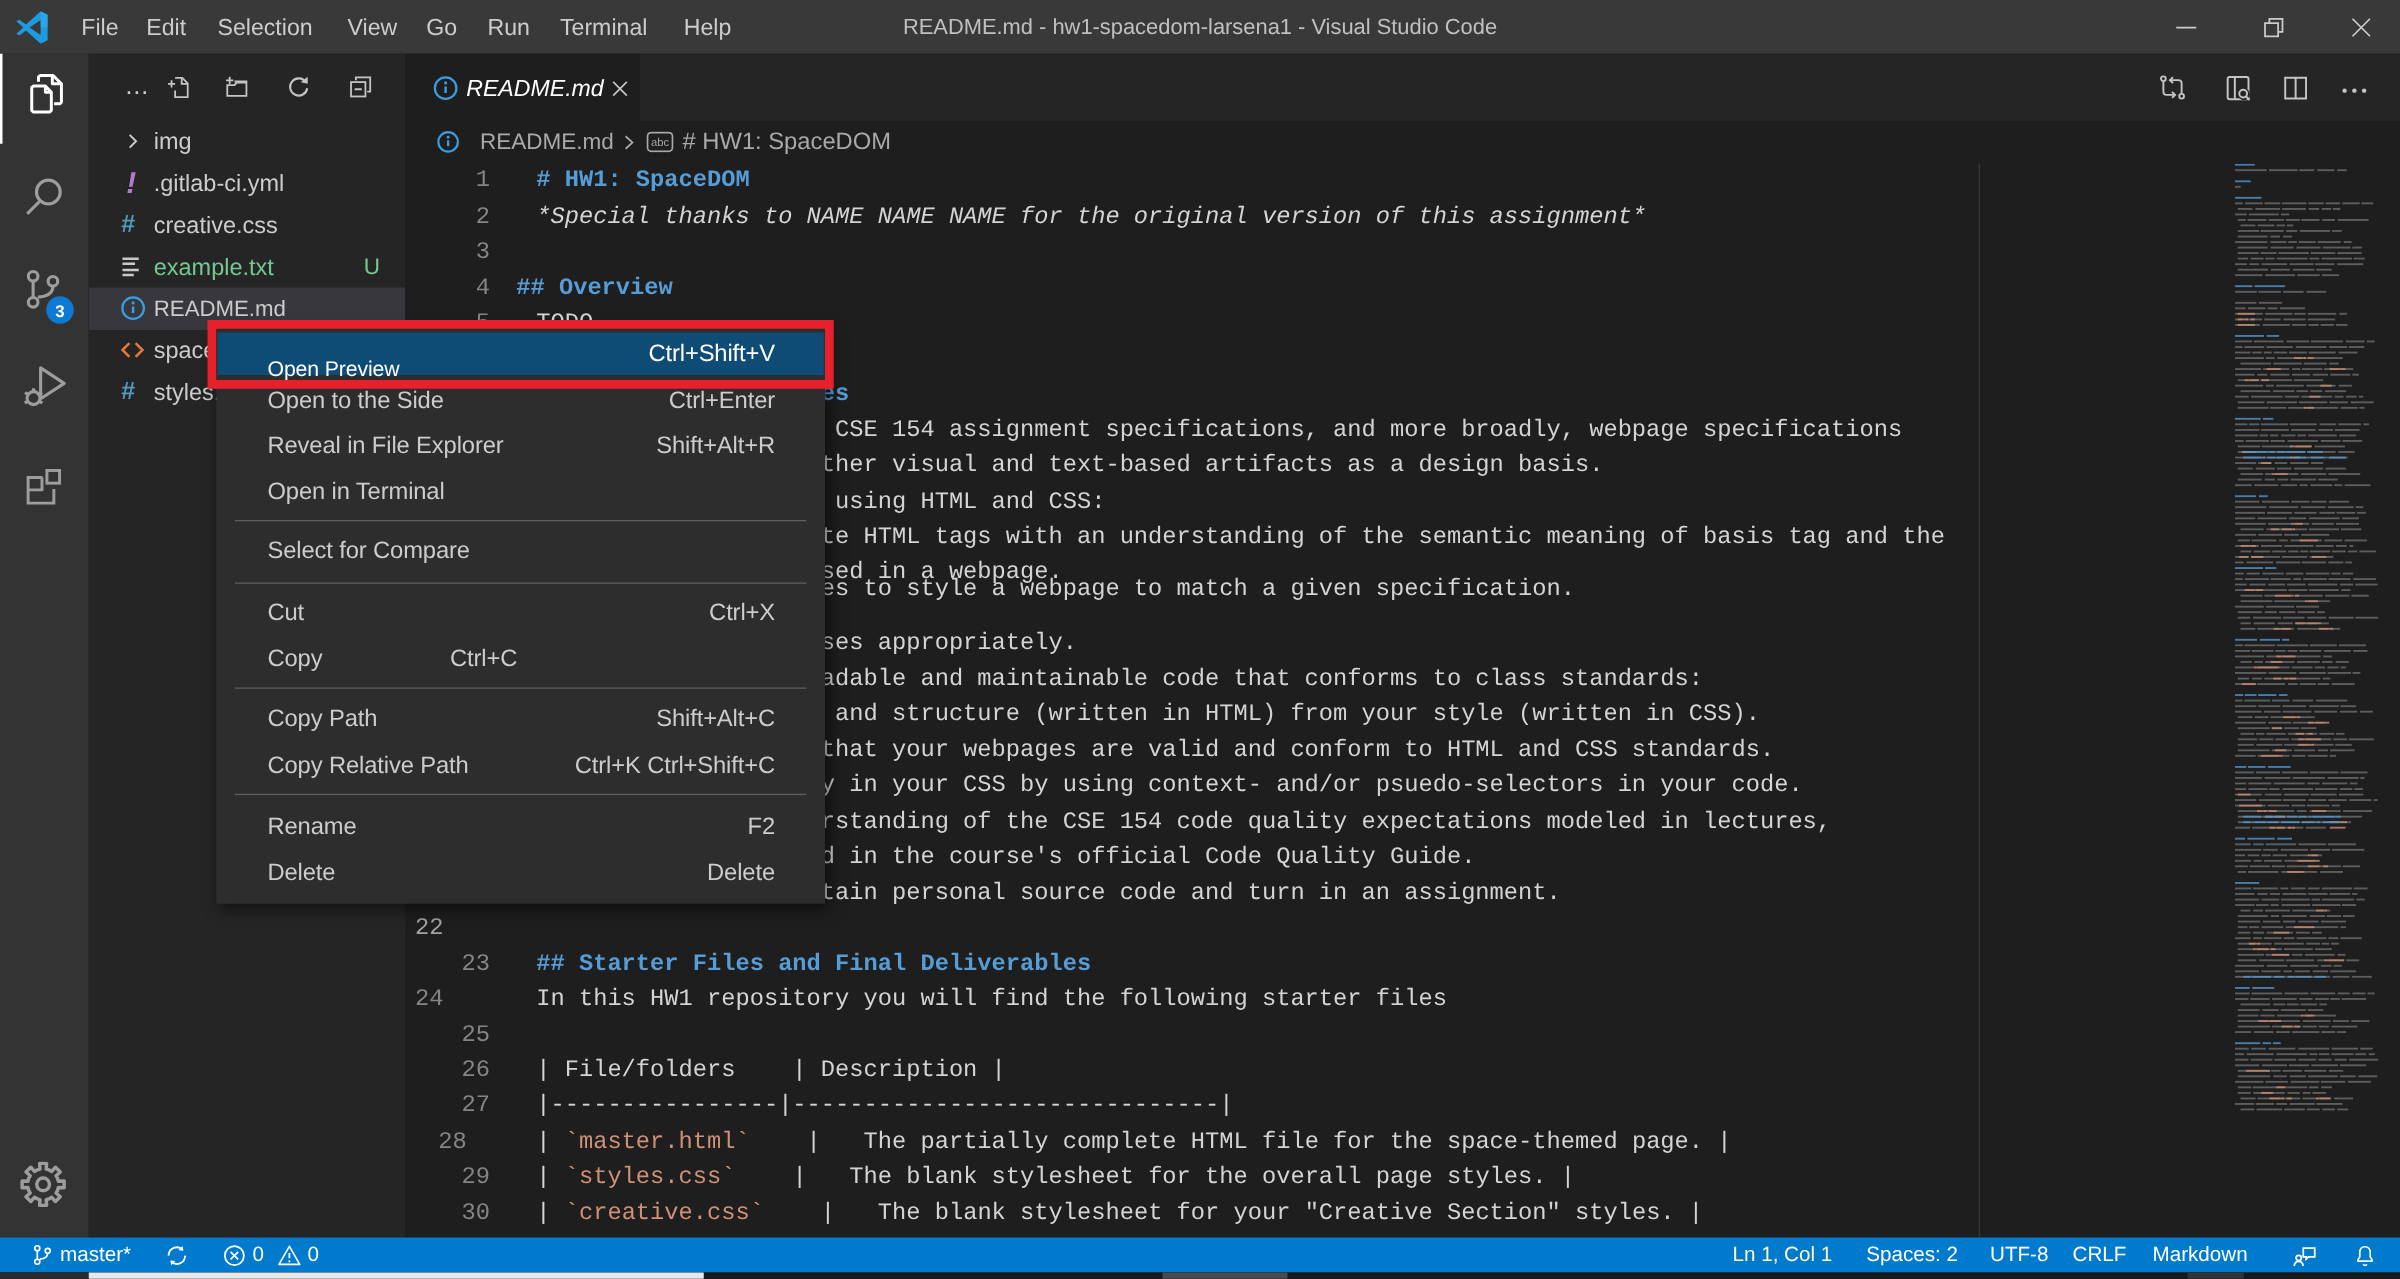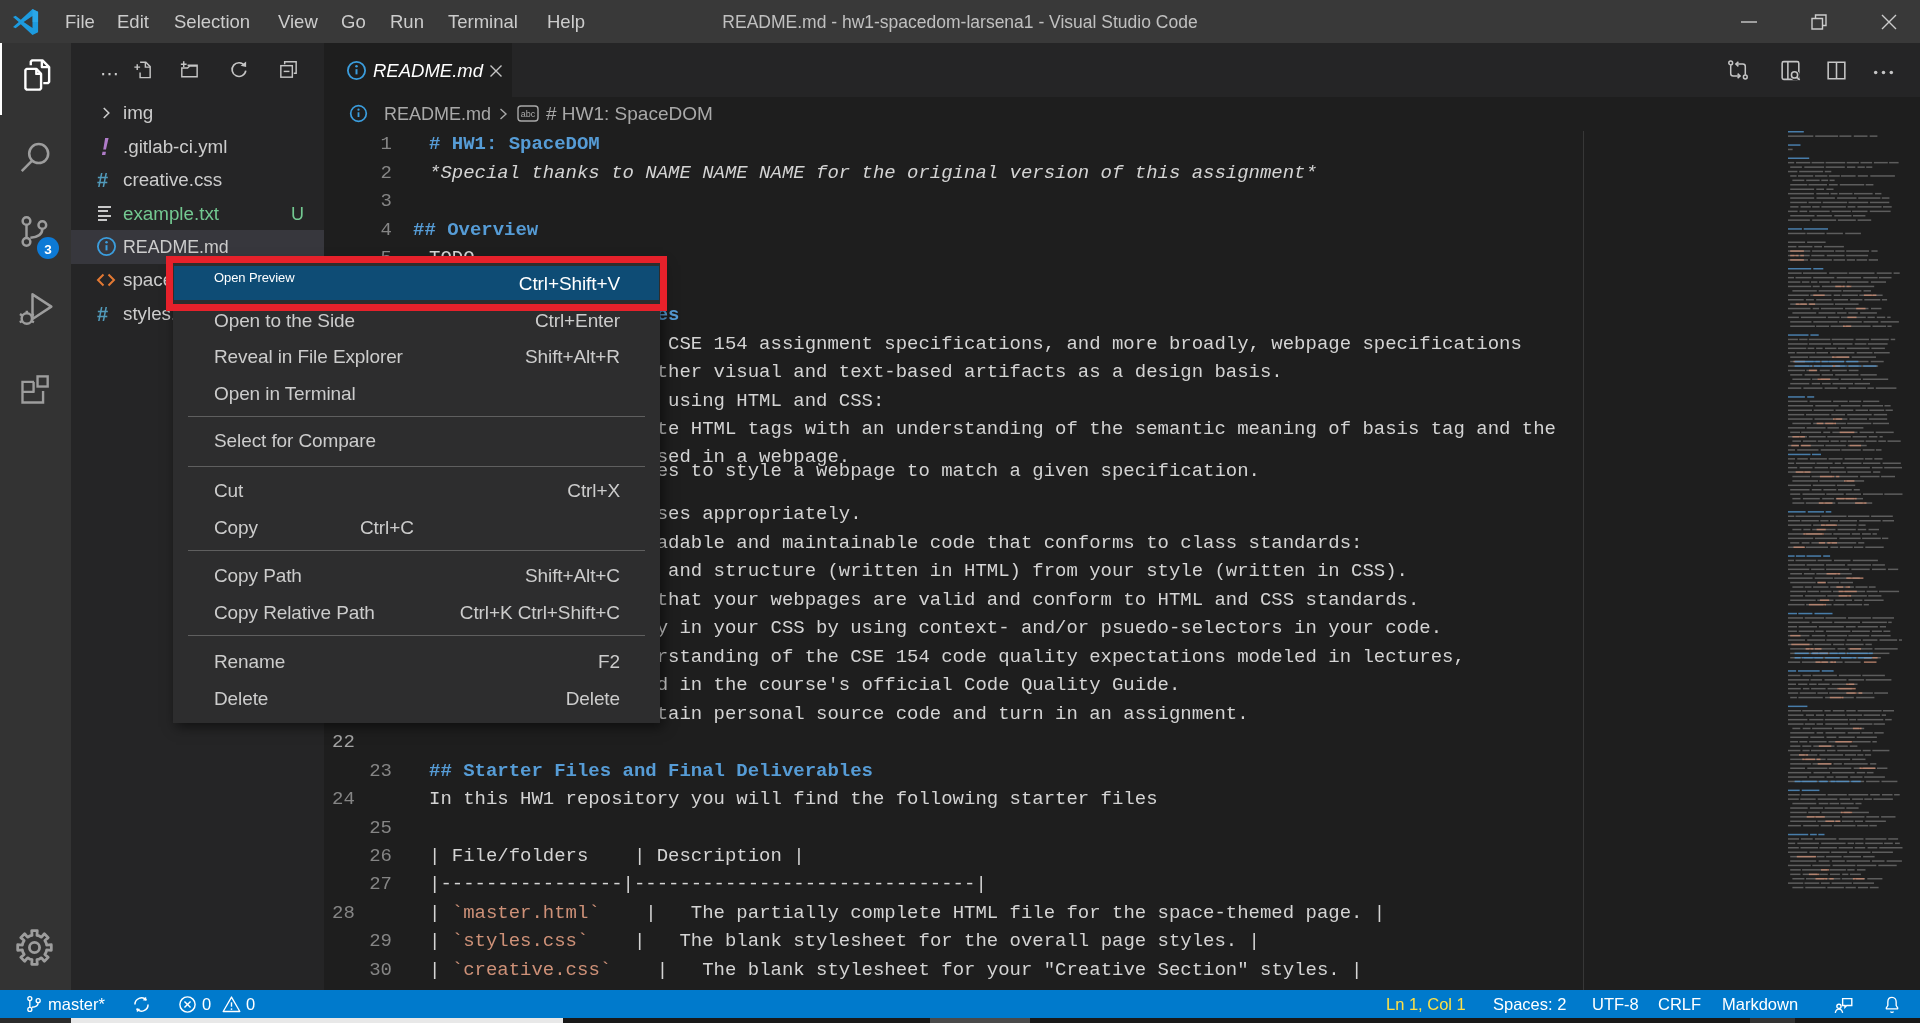--- a/index.html
+++ b/index.html
@@ -248,21 +248,21 @@
 <div class="abs mono" style="left:332px;top:614.25px;width:60px;text-align:right;color:#858585">18</div>
 <div class="abs mono" style="left:332px;top:642.73px;width:60px;text-align:right;color:#858585">19</div>
 <div class="abs mono" style="left:332px;top:671.19px;width:60px;text-align:right;color:#858585">20</div>
 <div class="abs mono" style="left:332px;top:699.66px;width:60px;text-align:right;color:#858585">21</div>
 <div class="abs mono" style="left:332px;top:728.13px;width:60px;color:#a3a3a3">22</div>
 <div class="abs mono" style="left:332px;top:756.60px;width:60px;text-align:right;color:#858585">23</div>
 <div class="abs mono" style="left:332px;top:785.07px;width:60px;text-align:left;color:#858585">24</div>
 <div class="abs mono" style="left:332px;top:813.54px;width:60px;text-align:right;color:#858585">25</div>
 <div class="abs mono" style="left:332px;top:842.01px;width:60px;text-align:right;color:#858585">26</div>
 <div class="abs mono" style="left:332px;top:870.49px;width:60px;text-align:right;color:#858585">27</div>
-<div class="abs mono" style="left:332px;top:898.95px;width:60px;text-align:left;color:#858585">28</div>
+<div class="abs mono" style="left:332px;top:898.95px;width:60px;text-align:center;color:#858585">28</div>
 <div class="abs mono" style="left:332px;top:927.42px;width:60px;text-align:right;color:#858585">29</div>
 <div class="abs mono" style="left:332px;top:955.89px;width:60px;text-align:right;color:#858585">30</div>
 <div class="abs" style="left:1583px;top:131px;width:1px;height:859px;background:#373737"></div>
 <svg class="abs" style="left:1788px;top:131px" width="118" height="766" viewBox="0 0 118 766">
     <rect x="0.0" y="0.0" width="15.8" height="1.5" fill="rgba(85,152,210,0.78)"></rect>
     <rect x="0.0" y="4.4" width="25.3" height="1.5" fill="rgba(196,196,196,0.38)"></rect>
     <rect x="27.2" y="4.4" width="22.9" height="1.5" fill="rgba(196,196,196,0.38)"></rect>
     <rect x="51.4" y="4.4" width="12.0" height="1.5" fill="rgba(196,196,196,0.38)"></rect>
     <rect x="65.8" y="4.4" width="13.7" height="1.5" fill="rgba(196,196,196,0.38)"></rect>
     <rect x="81.7" y="4.4" width="7.7" height="1.5" fill="rgba(196,196,196,0.38)"></rect>
@@ -1172,21 +1172,21 @@
     <rect x="37.1" y="526.0" width="14.5" height="1.5" fill="rgba(85,152,210,0.78)"></rect>
     <rect x="52.9" y="526.0" width="15.3" height="1.5" fill="rgba(85,152,210,0.78)"></rect>
     <rect x="70.1" y="526.0" width="14.1" height="1.5" fill="rgba(85,152,210,0.78)"></rect>
     <rect x="6.6" y="649.7" width="22.2" height="1.5" fill="rgba(85,152,210,0.78)"></rect>
     <rect x="30.5" y="649.7" width="9.7" height="1.5" fill="rgba(85,152,210,0.78)"></rect>
     <rect x="42.5" y="649.7" width="18.6" height="1.5" fill="rgba(85,152,210,0.78)"></rect>
     <rect x="62.7" y="649.7" width="10.0" height="1.5" fill="rgba(85,152,210,0.78)"></rect>
   </svg>
 <div class="abs" style="left:173px;top:261px;width:487px;height:462px;background:#2d2d2e;box-shadow:3px 4px 12px rgba(0,0,0,0.55)"></div>
 <div class="abs" style="left:174px;top:266px;width:485px;height:34px;background:#0e4c75"></div>
-<div class="abs vc" style="left:214px;top:277px;font-size:13px;letter-spacing:-0.1px;color:#ffffff">Open Preview</div>
+<div class="abs vc" style="left:214px;top:296px;font-size:17px;letter-spacing:-0.1px;color:#ffffff">Open Preview</div>
 <div class="abs vc" style="left:360px;top:283.5px;width:260px;text-align:right;font-size:19px;letter-spacing:-0.1px;color:#ffffff">Ctrl+Shift+V</div>
 <div class="abs vc" style="left:214px;top:320.6px;font-size:19px;letter-spacing:-0.1px;color:#cccccc">Open to the Side</div>
 <div class="abs vc" style="left:360px;top:320.6px;width:260px;text-align:right;font-size:19px;letter-spacing:-0.1px;color:#cccccc">Ctrl+Enter</div>
 <div class="abs vc" style="left:214px;top:357.3px;font-size:19px;letter-spacing:-0.1px;color:#cccccc">Reveal in File Explorer</div>
 <div class="abs vc" style="left:360px;top:357.3px;width:260px;text-align:right;font-size:19px;letter-spacing:-0.1px;color:#cccccc">Shift+Alt+R</div>
 <div class="abs vc" style="left:214px;top:394.0px;font-size:19px;letter-spacing:-0.1px;color:#cccccc">Open in Terminal</div>
 <div class="abs vc" style="left:214px;top:441.4px;font-size:19px;letter-spacing:-0.1px;color:#cccccc">Select for Compare</div>
 <div class="abs vc" style="left:214px;top:491.2px;font-size:19px;letter-spacing:-0.1px;color:#cccccc">Cut</div>
 <div class="abs vc" style="left:360px;top:491.2px;width:260px;text-align:right;font-size:19px;letter-spacing:-0.1px;color:#cccccc">Ctrl+X</div>
 <div class="abs vc" style="left:214px;top:528.4px;font-size:19px;letter-spacing:-0.1px;color:#cccccc">Copy</div>
@@ -1223,21 +1223,21 @@
 <circle cx="10" cy="10" r="8" fill="none" stroke="#ffffff" stroke-width="1.5"></circle>
 <path d="M6.8 6.8l6.4 6.4M13.2 6.8l-6.4 6.4" stroke="#ffffff" stroke-width="1.5"></path>
   </svg>
 <div class="abs vc" style="left:202px;top:1004px;font-size:16.5px;color:#ffffff">0</div>
 <svg class="abs" style="left:221px;top:994px" width="21" height="21" viewBox="0 0 24 24">
 <path d="M12 3.5 21.5 20h-19z" fill="none" stroke="#ffffff" stroke-width="1.5" stroke-linejoin="round"></path>
 <path d="M12 9.5v5" stroke="#ffffff" stroke-width="1.6"></path>
     <circle cx="12" cy="17.2" r="1" fill="#ffffff"></circle>
   </svg>
 <div class="abs vc" style="left:246px;top:1004px;font-size:16.5px;color:#ffffff">0</div>
-<div class="abs vc" style="left:1386px;top:1004px;font-size:16.5px;color:#fde047">Ln 1, Col 1</div>
+<div class="abs vc" style="left:1386px;top:1004px;font-size:16.5px;color:#fef9c3">Ln 1, Col 1</div>
 <div class="abs vc" style="left:1493px;top:1004px;font-size:16.5px;color:#ffffff">Spaces: 2</div>
 <div class="abs vc" style="left:1592px;top:1004px;font-size:16.5px;color:#ffffff">UTF-8</div>
 <div class="abs vc" style="left:1658px;top:1004px;font-size:16.5px;color:#ffffff">CRLF</div>
 <div class="abs vc" style="left:1722px;top:1004px;font-size:16.5px;color:#ffffff">Markdown</div>
 <svg class="abs" style="left:1833px;top:994px" width="22" height="22" viewBox="0 0 24 24">
 <g fill="none" stroke="#ffffff" stroke-width="1.5">
 <path d="M10.5 5h10v7.5h-5.5l-2 2v-2h-2.5z" fill="none"></path>
 <circle cx="6.5" cy="13.5" r="2.3"></circle>
 <path d="M2.5 20.5c.5-2.6 2-4 4-4s3.5 1.4 4 4"></path>
 </g>

